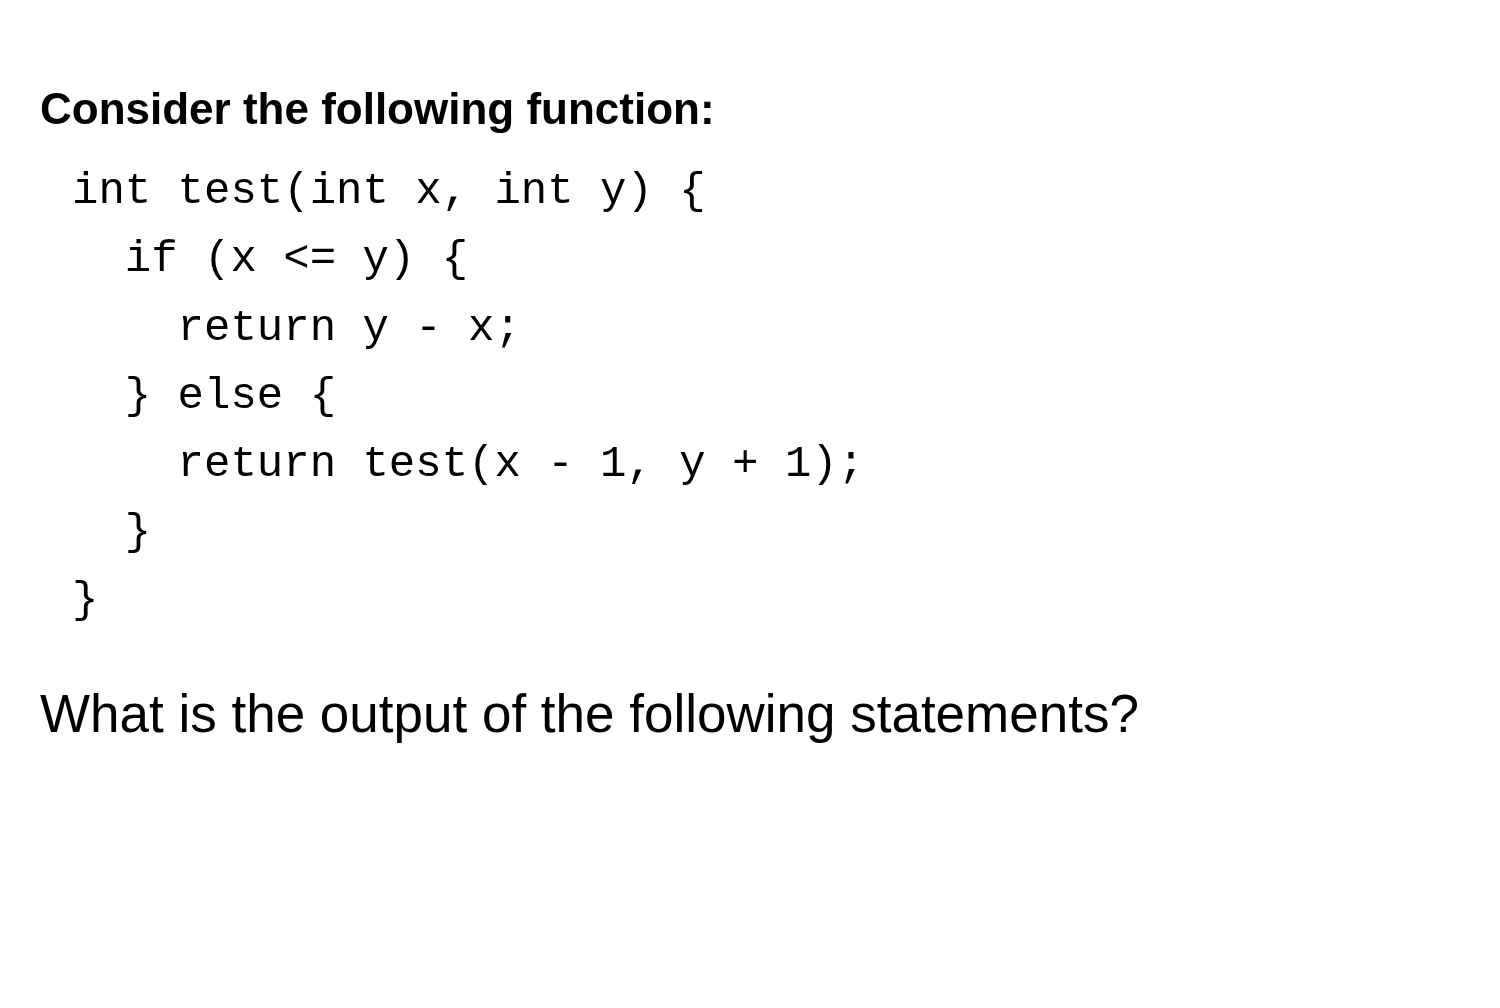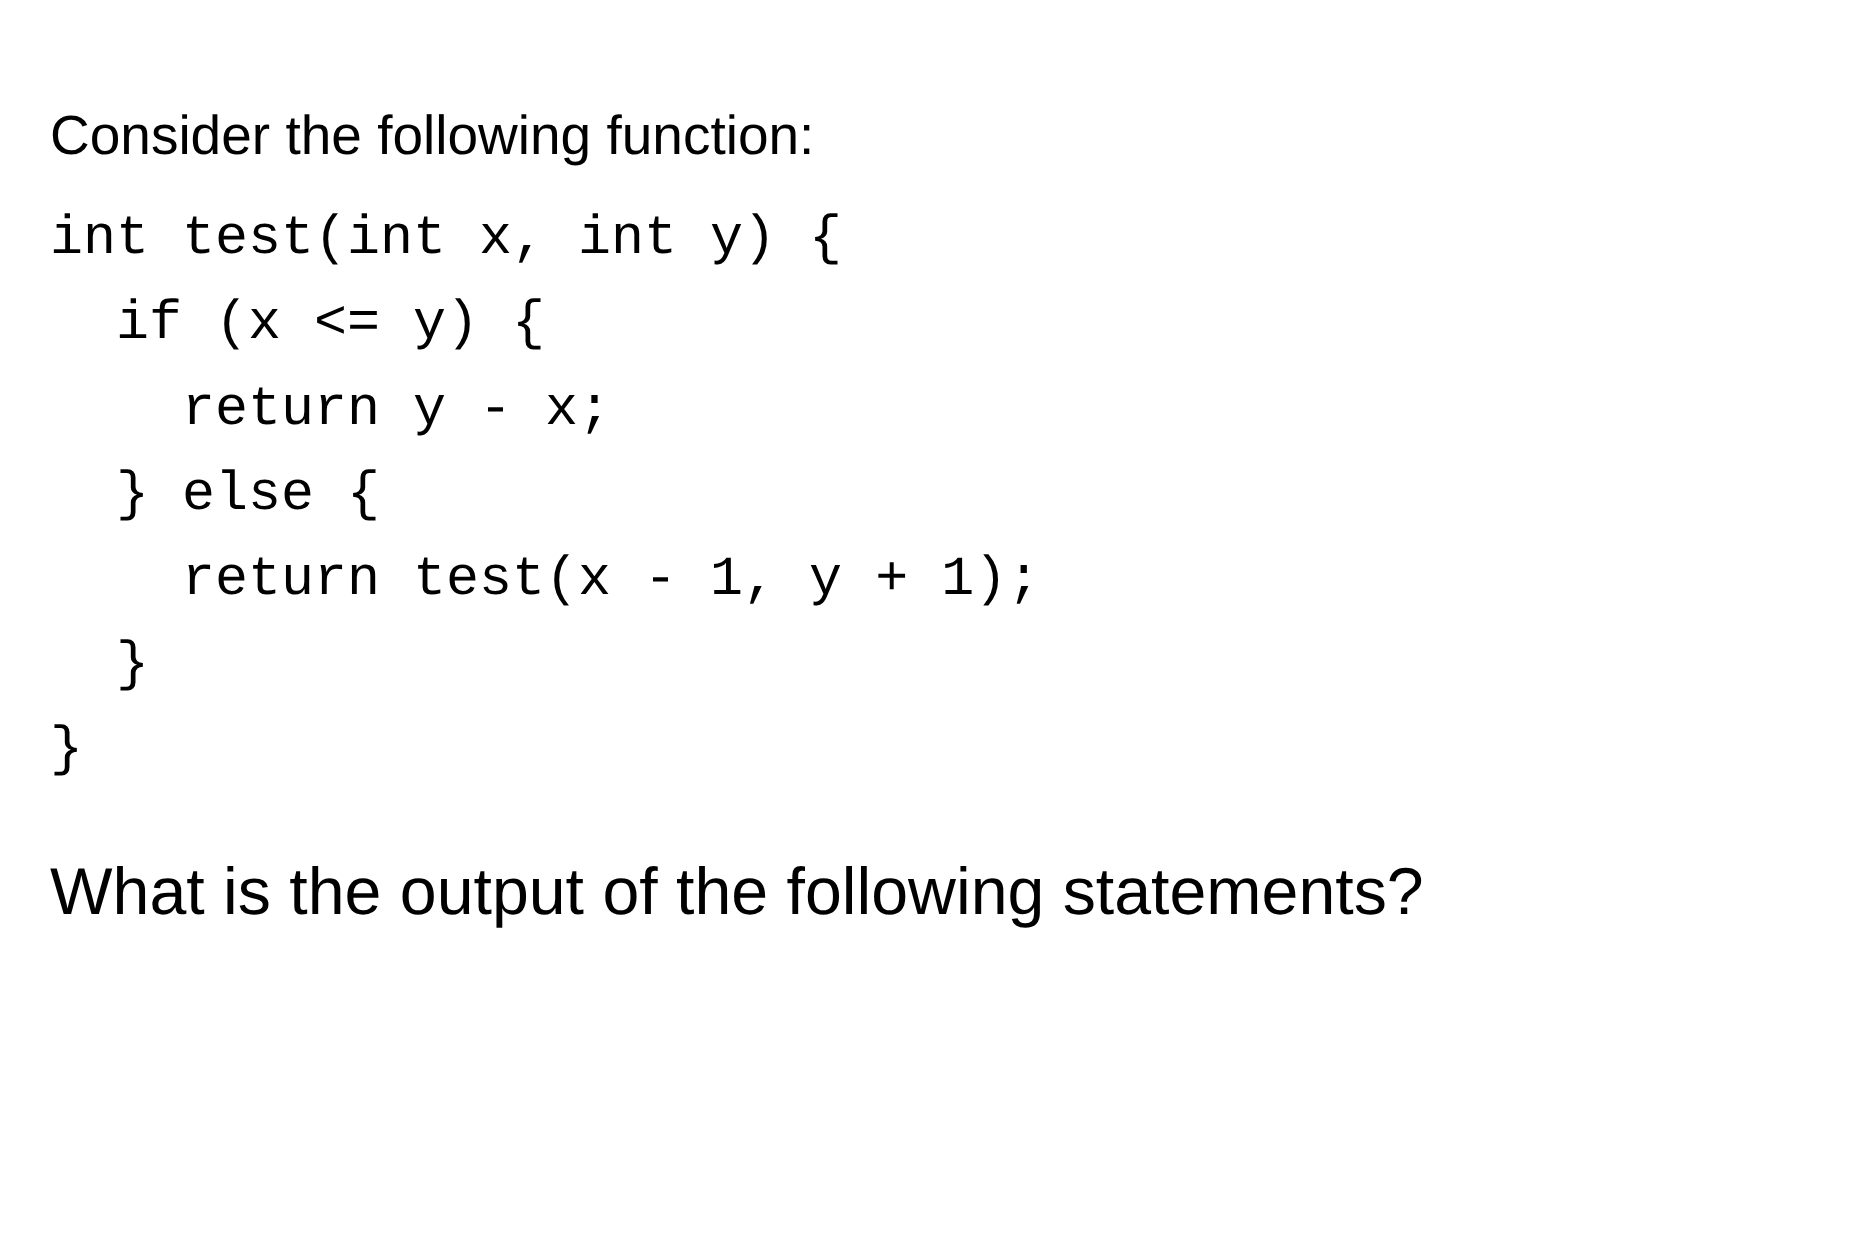--- a/index.html
+++ b/index.html
@@ -10,30 +10,31 @@
     body {
       width: 1500px;
       height: 1008px;
       background: #ffffff;
       font-family: Arial, Helvetica, sans-serif;
       color: #000000;
       padding: 80px 40px 40px 40px;
     }
     .intro-text {
       font-size: 44px;
-      font-weight: 400;
+      font-weight: 700;
       margin-bottom: 20px;
       line-height: 1.3;
     }
     .code-block {
       font-family: "Courier New", Courier, monospace;
       font-size: 44px;
       line-height: 1.55;
       white-space: pre;
       margin-bottom: 45px;
+      margin-left: 32px;
     }
     .question-text {
       font-size: 53px;
       font-weight: 400;
       line-height: 1.3;
     }
   </style>
 </head>
 <body>
 

